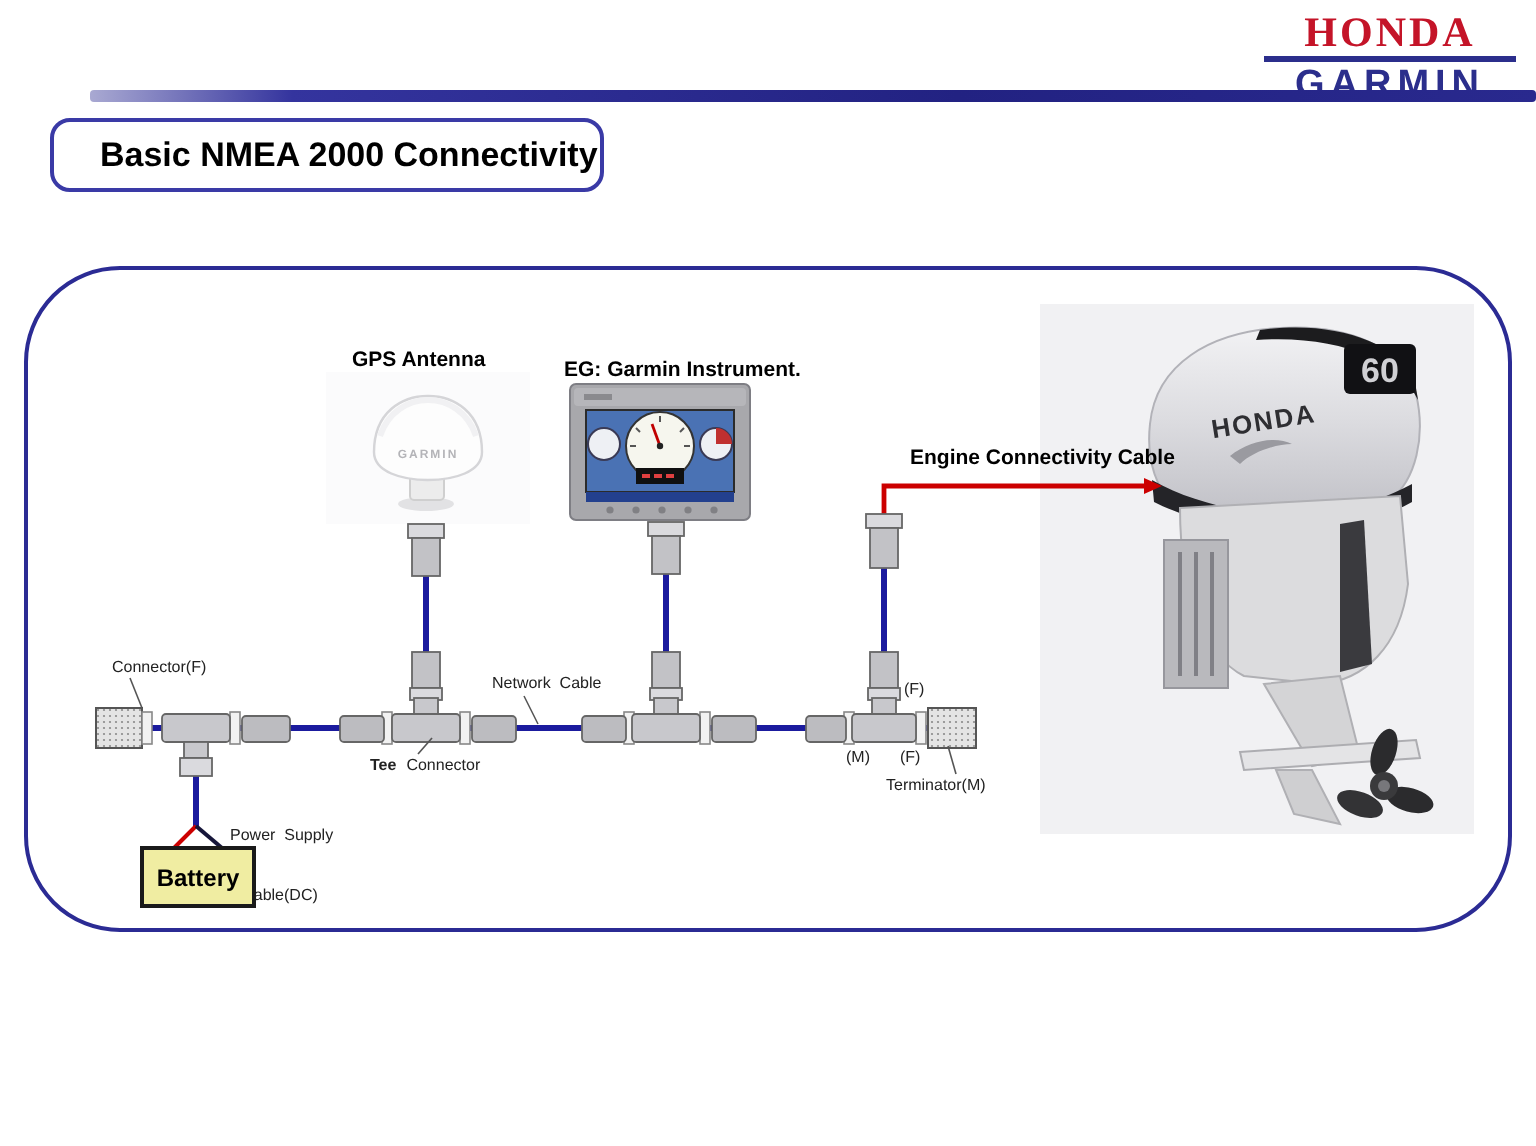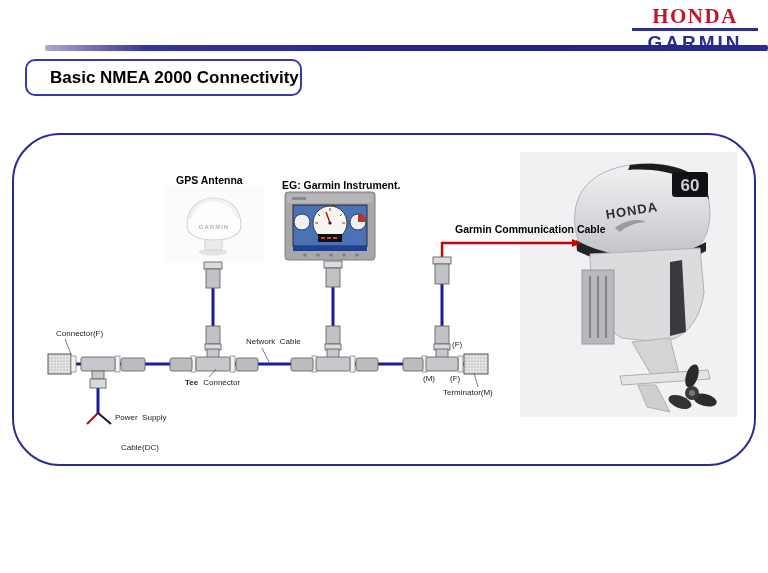--- a/index.html
+++ b/index.html
@@ -220,34 +220,37 @@
     <g stroke="#555" stroke-width="0.8">
       <line x1="65" y1="339" x2="71" y2="354"></line>
       <line x1="262" y1="348" x2="269" y2="362"></line>
       <line x1="209" y1="377" x2="216" y2="369"></line>
       <line x1="478" y1="387" x2="474" y2="373"></line>
     </g>
   </svg>
 
   <div class="lbl bold" style="left:176px;top:175px;">GPS Antenna</div>
   <div class="lbl bold" style="left:282px;top:180px;">EG: Garmin Instrument.</div>
-  <div class="lbl bold" style="left:455px;top:224px;">Garmin Communication Cable</div>
+  <div class="lbl bold" style="left:455px;top:224px;">Engine Connectivity Cable</div>
 
   <div class="lbl" style="left:56px;top:329px;">Connector(F)</div>
   <div class="lbl" style="left:246px;top:337px;">Network  Cable</div>
 
   <div class="lbl tee-label" style="left:185px;top:378px;">
     <span class="b">Tee</span>
     <span>Connector</span>
   </div>
 
   <div class="lbl ps-label" style="left:103px;top:393px;">
     <span>Power  Supply</span>
     <span>Cable(DC)</span>
   </div>
 
   <div class="lbl" style="left:452px;top:340px;">(F)</div>
   <div class="lbl" style="left:423px;top:374px;">(M)</div>
   <div class="lbl" style="left:450px;top:374px;">(F)</div>
   <div class="lbl" style="left:443px;top:388px;">Terminator(M)</div>
 
+  <div class="battery">
+    <span>Battery</span>
+  </div>
 
 </div>
 
 </body></html>

